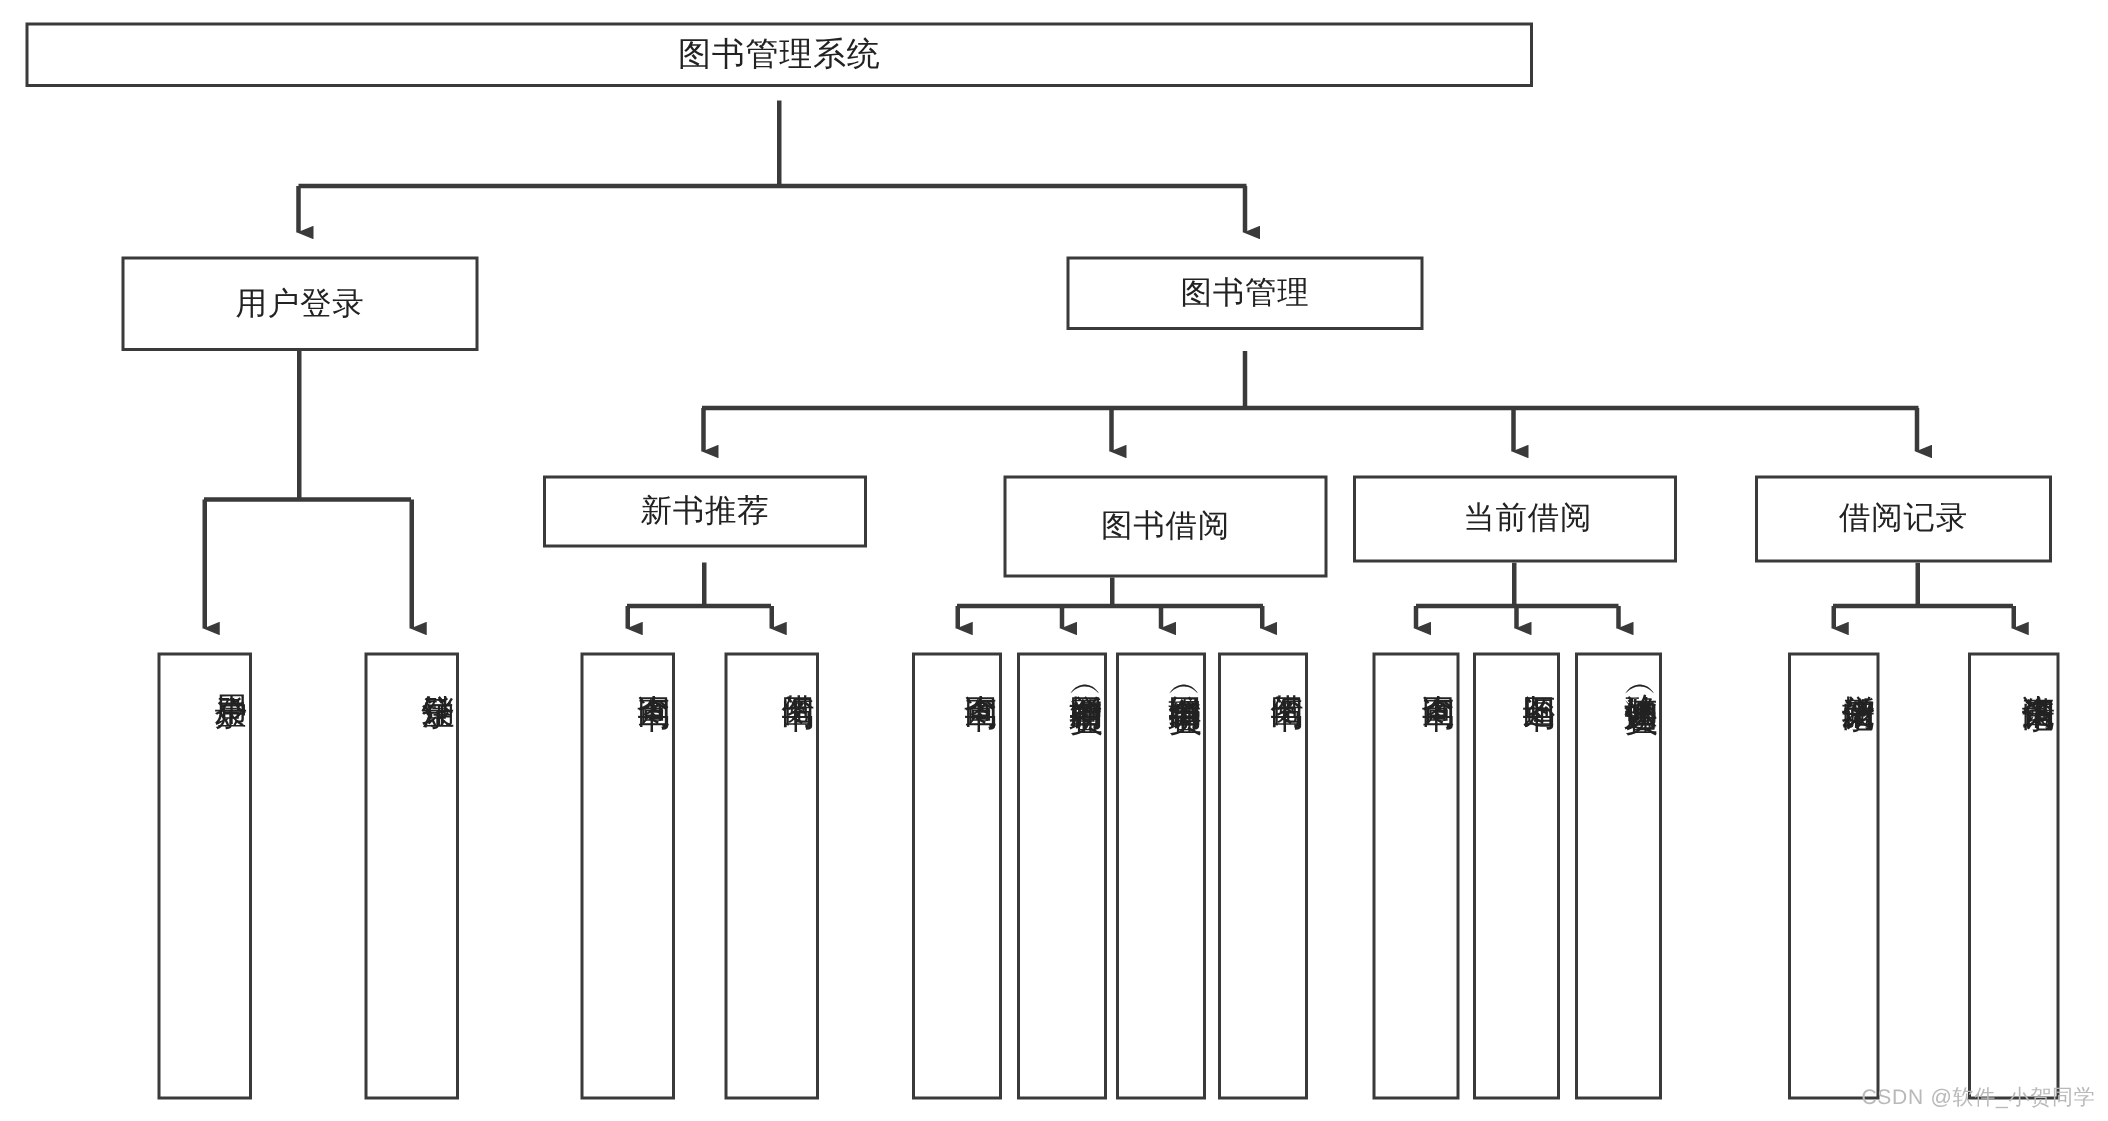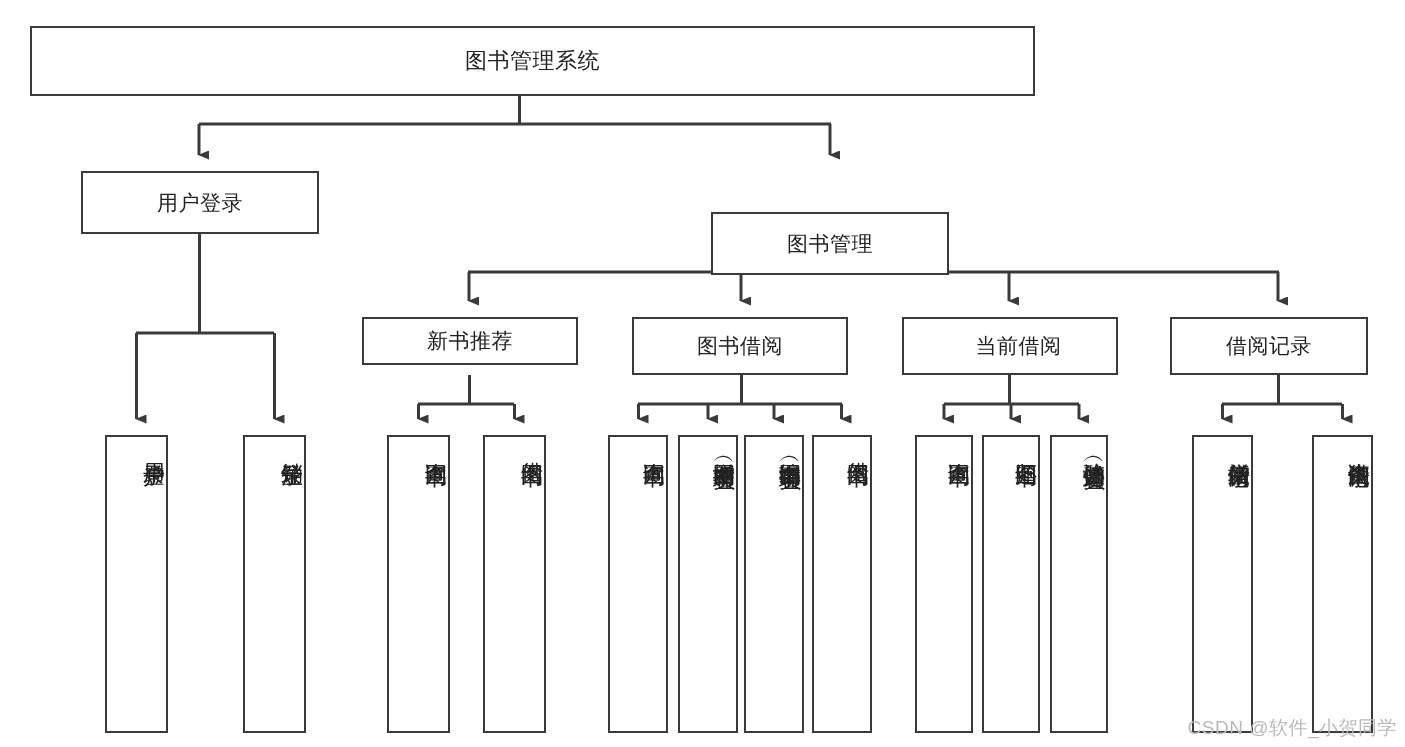--- a/index.html
+++ b/index.html
@@ -56,21 +56,21 @@
     text-orientation: upright;
     font-size: 22px;
     line-height: 1.08;
     letter-spacing: 1px;
     display: block;
   }
   .watermark {
     position: absolute;
     right: 8px;
     bottom: 6px;
-    font-size: 19px;
+    font-size: 14px;
     color: #b9b9b9;
     letter-spacing: 0.5px;
     white-space: nowrap;
   }
 </style>
 </head>
 <body>
 
 <div id="diagram-canvas">
 
@@ -117,35 +117,35 @@
       <line x1="1011" y1="404" x2="1011" y2="419" marker-end="url(#arrowhead)"></line>
       <line x1="1079" y1="404" x2="1079" y2="419" marker-end="url(#arrowhead)"></line>
 
       <line x1="1278.5" y1="375" x2="1278.5" y2="404"></line>
       <line x1="1222" y1="404" x2="1342" y2="404"></line>
       <line x1="1222.5" y1="404" x2="1222.5" y2="419" marker-end="url(#arrowhead)"></line>
       <line x1="1342.5" y1="404" x2="1342.5" y2="419" marker-end="url(#arrowhead)"></line>
     </g>
   </svg>
 
-  <div class="node node-h node-root" style="left:30px; top:15px; width:1005px; height:70px;margin-top:11px;">
+  <div class="node node-h node-root" style="left:17px; top:15px; width:1005px; height:43px;">
     <span class="node-label">图书管理系统</span>
   </div>
 
   <div class="node node-h" style="left:81px; top:171px; width:238px; height:63px;">
     <span class="node-label">用户登录</span>
   </div>
-  <div class="node node-h" style="left:711px; top:171px; width:238px; height:63px;margin-top:41px;">
+  <div class="node node-h" style="left:711px; top:171px; width:238px; height:49px;">
     <span class="node-label">图书管理</span>
   </div>
 
   <div class="node node-h" style="left:362px; top:317px; width:216px; height:48px;">
     <span class="node-label">新书推荐</span>
   </div>
-  <div class="node node-h" style="left:632px; top:317px; width:216px; height:58px;">
+  <div class="node node-h" style="left:669px; top:317px; width:216px; height:68px;">
     <span class="node-label">图书借阅</span>
   </div>
   <div class="node node-h" style="left:902px; top:317px; width:216px; height:58px;padding-left:17px;">
     <span class="node-label">当前借阅</span>
   </div>
   <div class="node node-h" style="left:1170px; top:317px; width:198px; height:58px;">
     <span class="node-label">借阅记录</span>
   </div>
 
   <div class="node node-v" style="left:105px; top:435px; width:63px; height:298px;">

